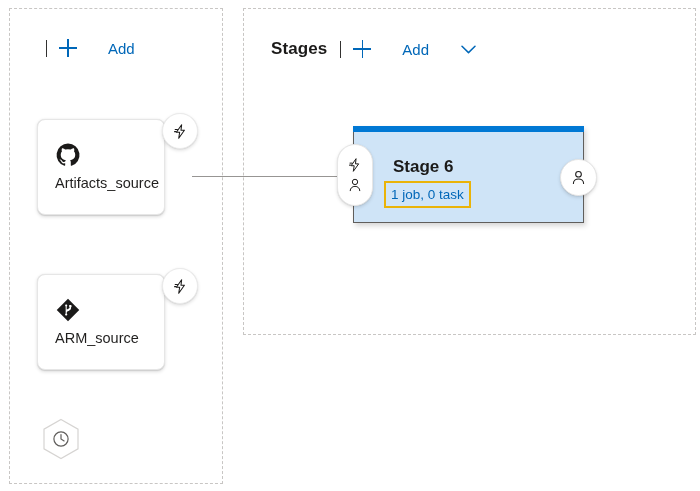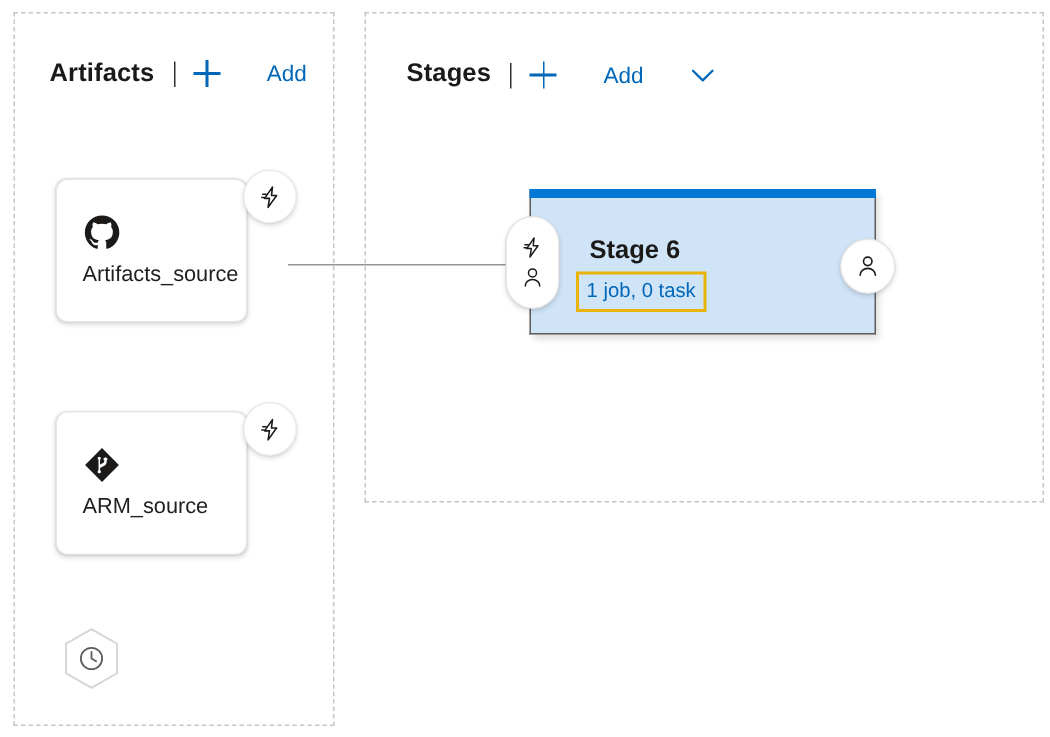--- a/index.html
+++ b/index.html
@@ -92,21 +92,21 @@
     top: 0; bottom: 0; left: 50%;
     width: 1.5px; margin-left: -0.75px;
   }
   .chev-icon {
     margin-left: 8px;
     display: inline-flex;
     align-items: center;
   }
 
   .header-artifacts { left: 33px; top: 39px; }
-  .header-stages    { left: 271px; top: 39px; align-items: flex-end; }
+  .header-stages    { left: 271px; top: 39px; }
 
   
   .artifact-card {
     position: absolute;
     width: 128px;
     height: 96px;
     background: #ffffff;
     border: 1px solid #e6e6e6;
     border-radius: 8px;
     box-shadow: 0 1.6px 3.6px rgba(0,0,0,.13), 0 0.3px 0.9px rgba(0,0,0,.10);
@@ -269,21 +269,20 @@
   svg { display: block; }
 </style>
 </head>
 <body>
 
 <div class="canvas">
 
   <div class="panel panel-artifacts"></div>
 
   <div class="panel-header header-artifacts">
-    <span class="title">Artifacts</span>
     <span class="sep"></span>
     <span class="add-link">
       <span class="plus-icon"></span>
       <span>Add</span>
     </span>
   </div>
 
   <div class="artifact-card card-1">
     <span class="card-icon">
       <svg width="26" height="26" viewBox="0 0 24 24" aria-hidden="true">

